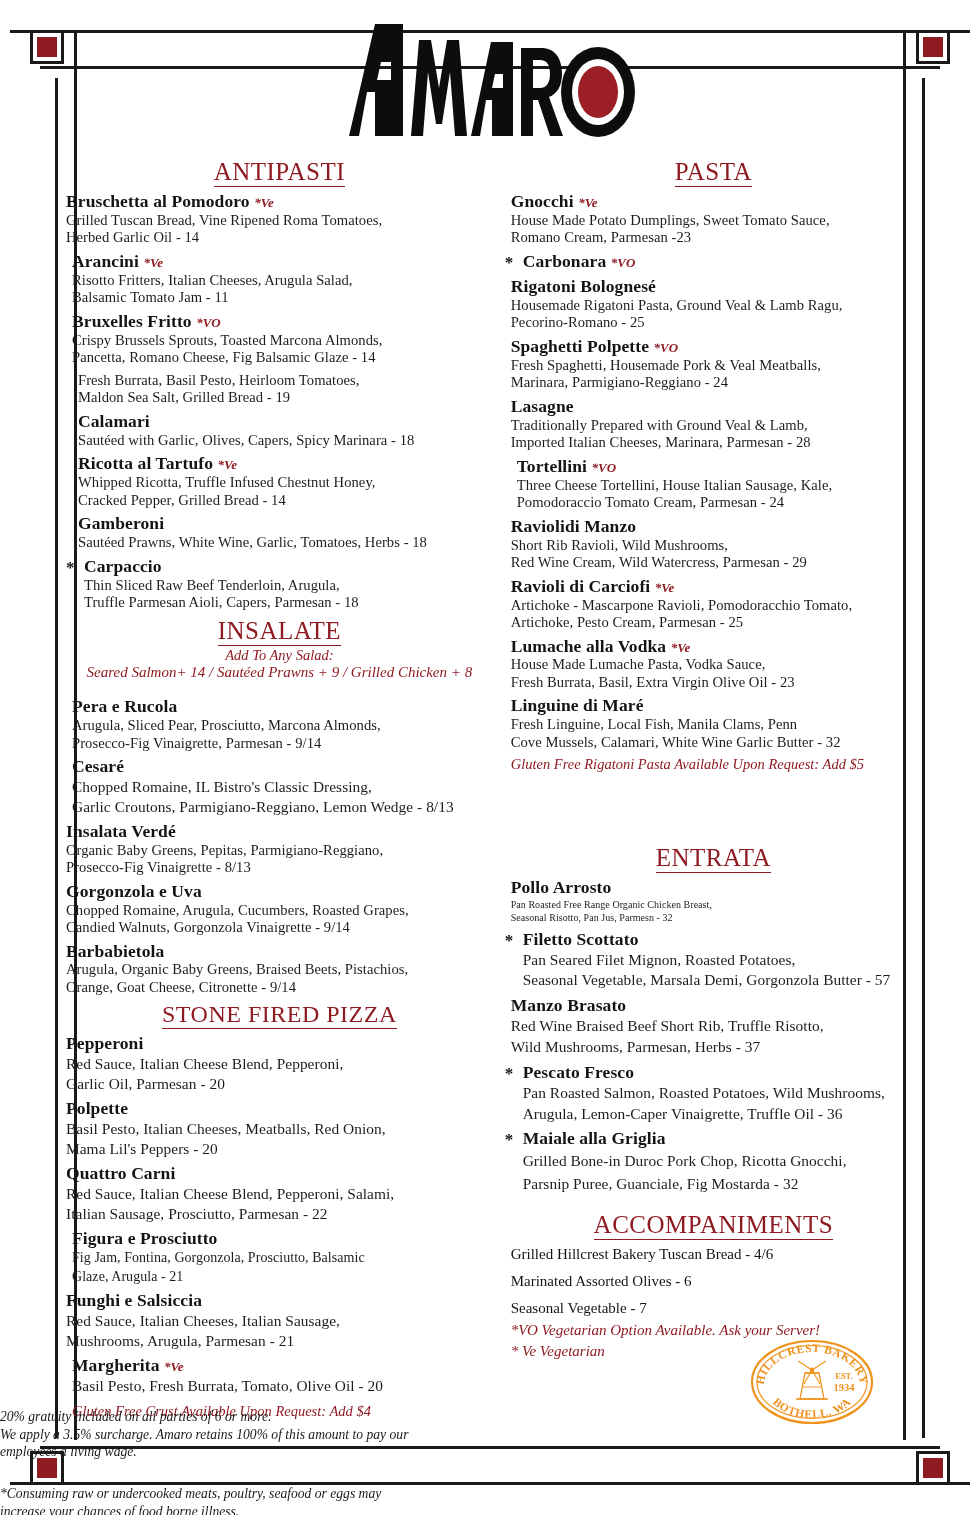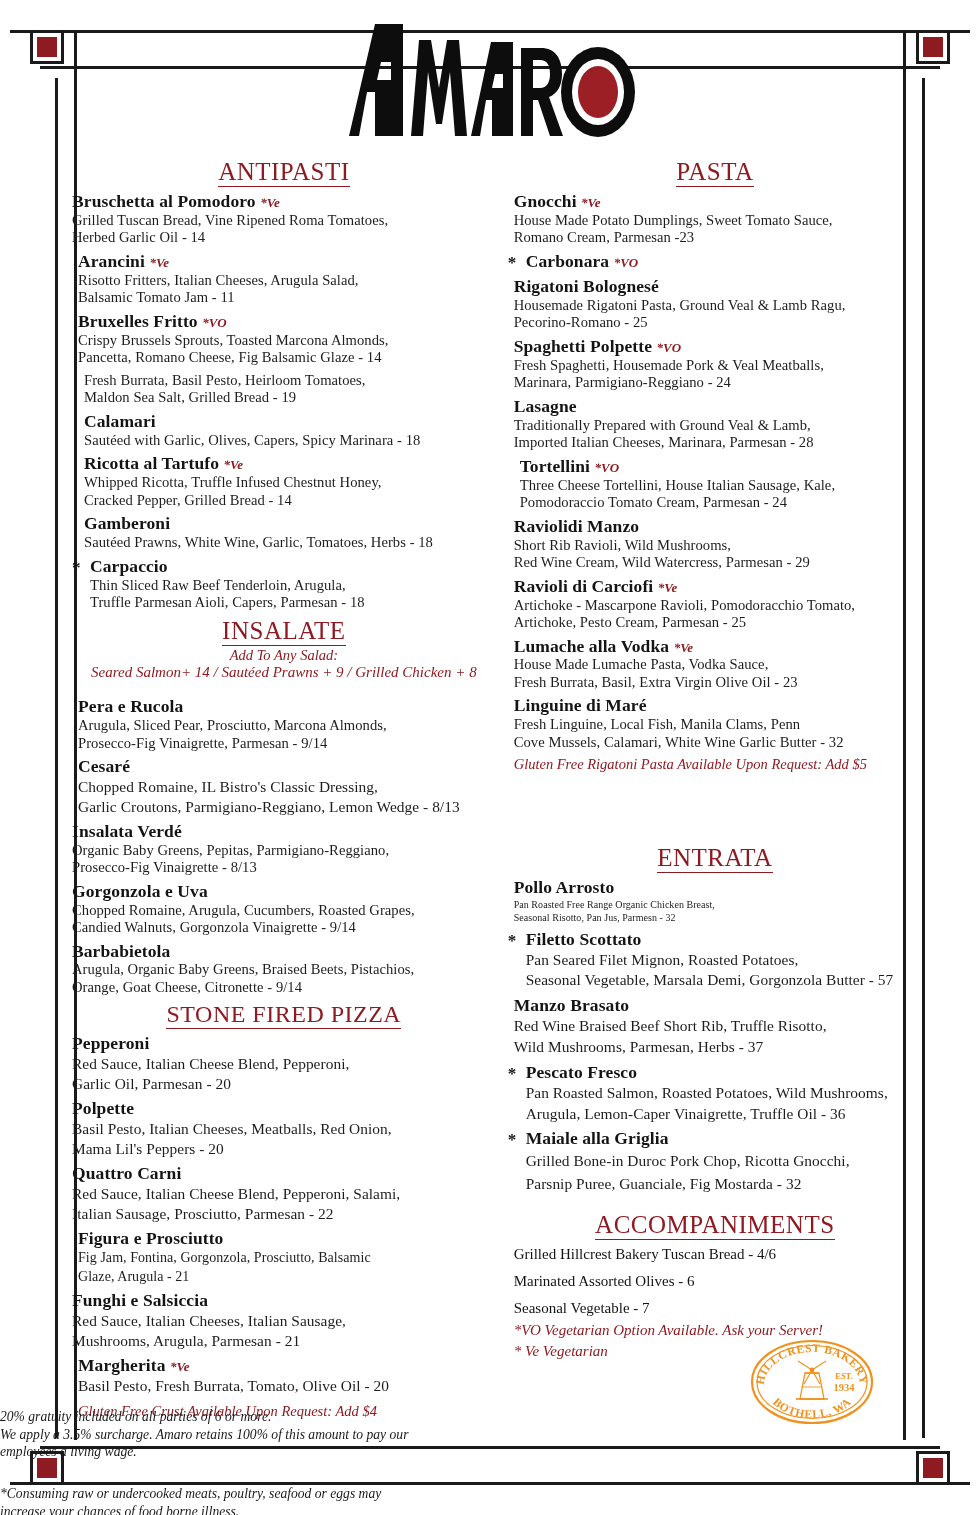--- a/index.html
+++ b/index.html
@@ -63,21 +63,21 @@
     position: absolute;
     top: 18px; left: 0; right: 0;
     text-align: center;
     height: 125px;
   }
   .logo-svg { display: inline-block; }
 
   
   .content {
     position: absolute;
-    top: 158px; left: 12px; right: 0;
+    top: 158px; left: 6px; right: 0;
     padding: 0 58px;
     display: flex;
     align-items: flex-start;
   }
   .col-left  { width: 455px; padding-left: 2px; }
   .col-right { width: 455px; padding-left: 12px; }
 
   .section-head {
     text-align: center;
     color: #8E1B22;

